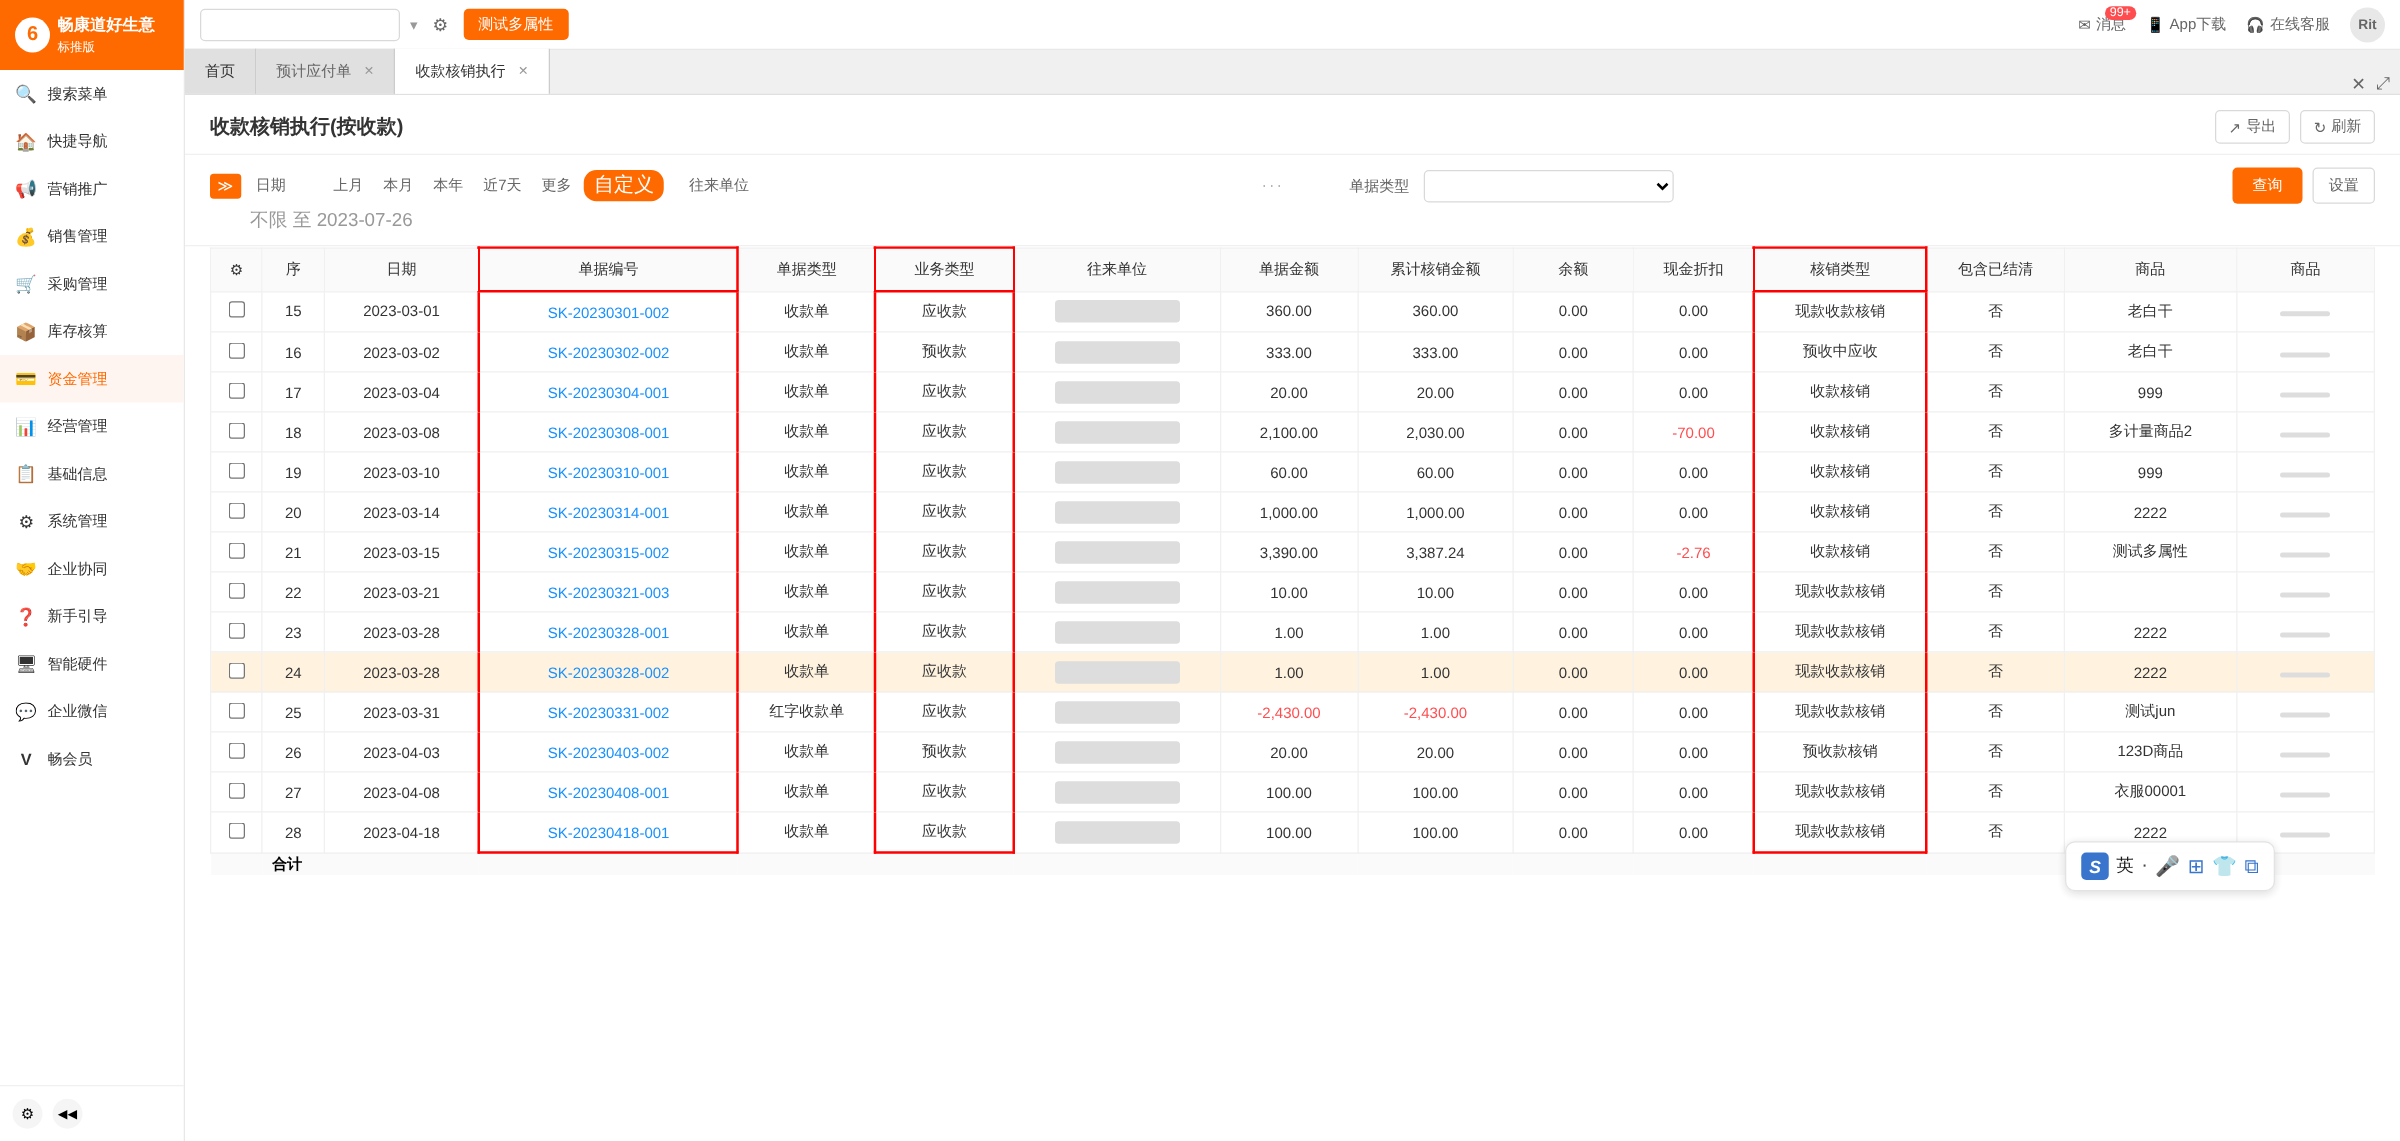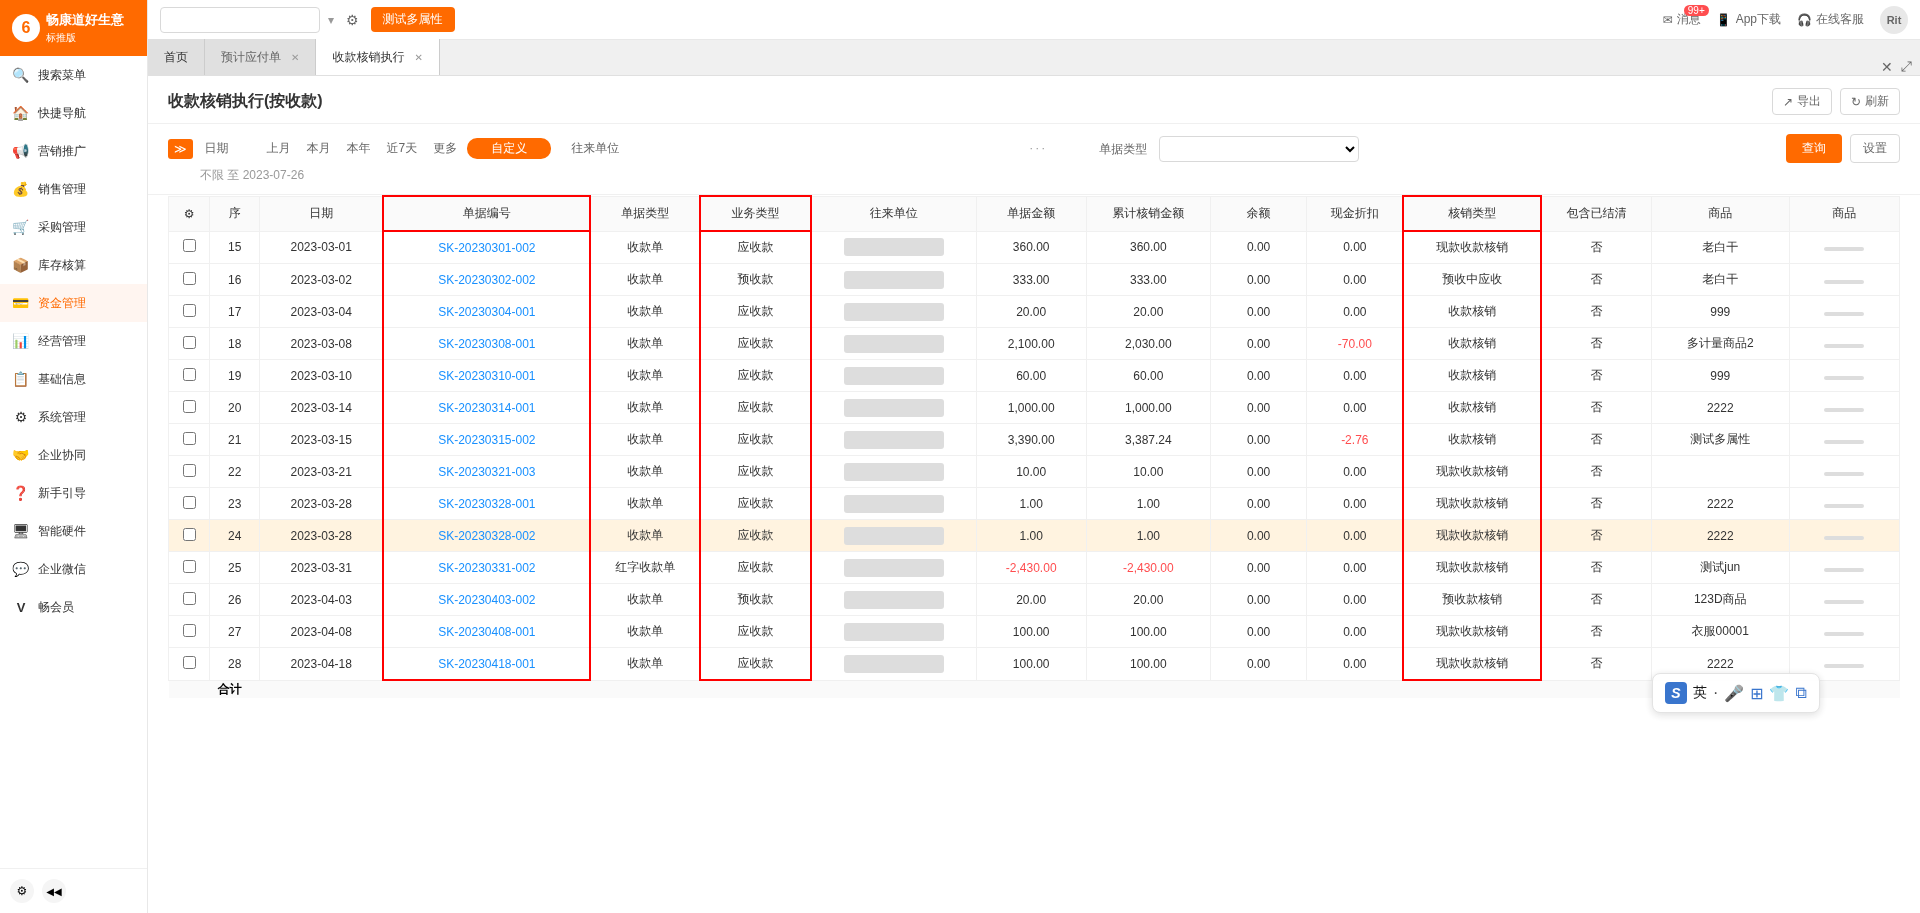--- a/index.html
+++ b/index.html
@@ -46,22 +46,22 @@
     .page-title { font-size: 16px; font-weight: 600; color: #333; }
     .header-actions { display: flex; gap: 8px; }
     .btn-outline { border: 1px solid #d9d9d9; background: #fff; border-radius: 4px; padding: 4px 10px; font-size: 12px; cursor: pointer; color: #666; display: flex; align-items: center; gap: 4px; }
 
     
     .filter-bar { padding: 10px 20px; background: #fff; border-bottom: 1px solid #f0f0f0; }
     .filter-row { display: flex; align-items: center; gap: 12px; margin-bottom: 4px; }
     .filter-label { color: #666; font-size: 12px; white-space: nowrap; }
     .filter-date-btns { display: flex; gap: 4px; margin-left: 20px; }
     .filter-date-btn { border: none; background: none; cursor: pointer; color: #666; font-size: 12px; padding: 2px 6px; }
-    .filter-date-btn.custom { background: #ff6a00; color: #fff; border-radius: 10px; padding: 2px 24px; font-size: 12px; }
-    .filter-date-limit { font-size: 12px; color: #999; margin-top: 1px; }
+    .filter-date-btn.custom { background: #ff6a00; color: #fff; border-radius: 10px; padding: 2px 8px; font-size: 16px; }
+    .filter-date-limit { font-size: 15px; color: #999; margin-top: 1px; }
     .filter-dots { color: #999; letter-spacing: 2px; }
     .filter-select { border: 1px solid #d9d9d9; border-radius: 4px; padding: 4px 8px; font-size: 12px; width: 200px; background: #fff; }
     .filter-query-btn { background: #ff6a00; color: #fff; border: none; border-radius: 4px; padding: 5px 16px; font-size: 12px; cursor: pointer; }
     .filter-setting-btn { border: 1px solid #d9d9d9; background: #fff; border-radius: 4px; padding: 5px 12px; font-size: 12px; cursor: pointer; color: #666; }
     .expand-bar { text-align: center; padding: 4px; color: #999; font-size: 11px; cursor: pointer; }
     .expand-bar span { border: 1px solid #e0e0e0; border-radius: 10px; padding: 2px 12px; background: #fafafa; }
 
     
     .table-container { flex: 1; overflow: auto; padding: 0 20px; }
     table { width: 100%; border-collapse: collapse; font-size: 12px; }

